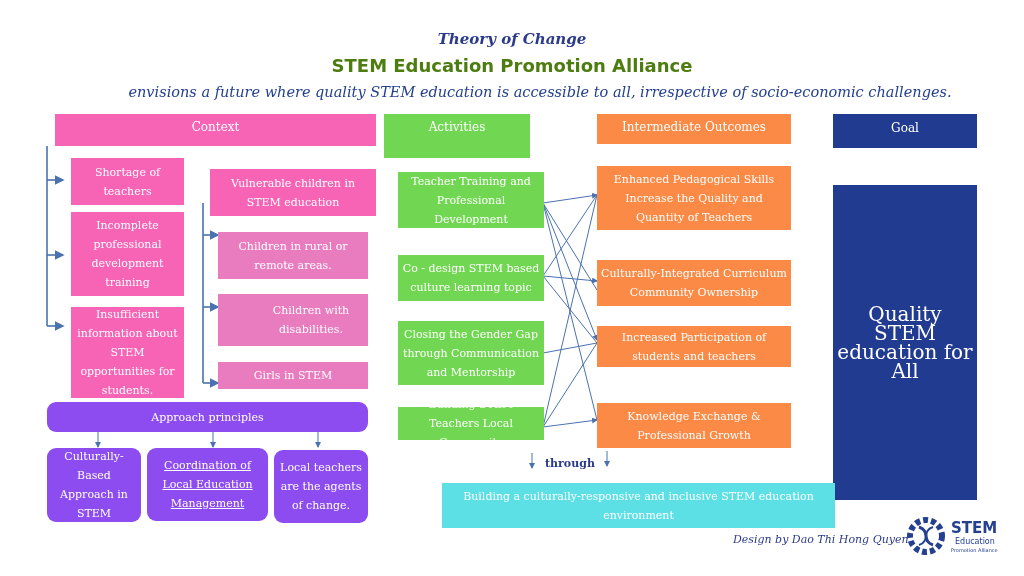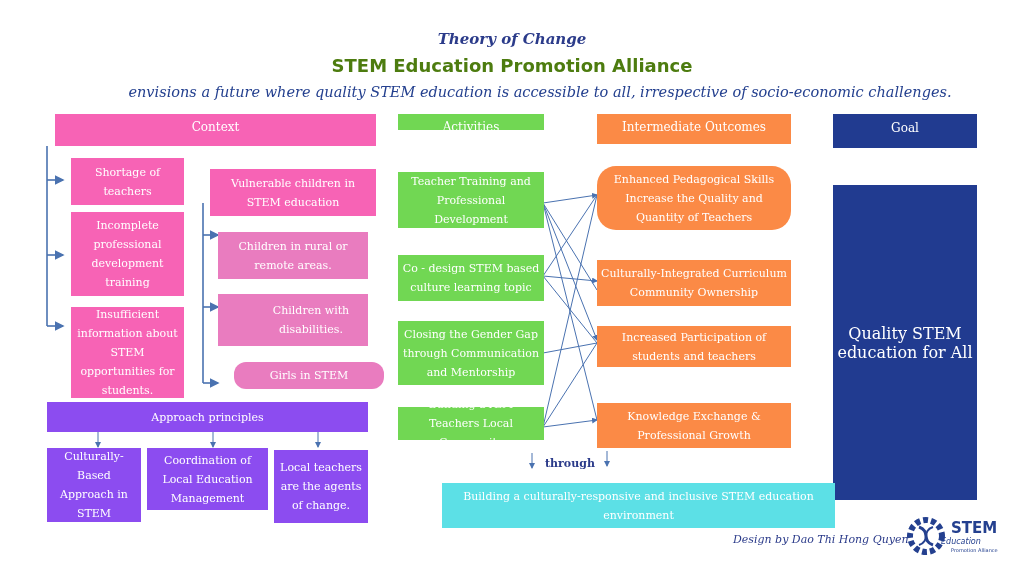--- a/index.html
+++ b/index.html
@@ -7,33 +7,33 @@
   body { position: relative; font-family: "DejaVu Serif", serif; }
   .abs { position: absolute; }
   .box {
     position: absolute; display: flex; align-items: center; justify-content: center;
     text-align: center; color: #ffffff; font-family: "DejaVu Serif", serif;
     font-size: 11px; line-height: 19px; padding: 2px 4px;
   }
   .hdr { font-size: 12px; align-items: flex-start; padding-top: 4px; }
   .pink { background: #f763b5; margin-left: 8px; }
   .pink2 { background: #e97cbf; }
-  .purple { background: #8c4cf0; }
+  .purple { background: #8c4cf0; border-radius: 9px; }
   .green { background: #71d753; }
   .orange { background: #fb8a46; }
   .navy { background: #213b90; }
   .cyan { background: #5ce0e6; margin-left: 44px; }
   #t1 { left: 0; width: 1024px; top: 30px; text-align: center; color: #2b3b8a; font-family: "DejaVu Serif", serif; font-style: italic; font-weight: bold; font-size: 15px; }
   #t2 { left: 0; width: 1024px; top: 55px; text-align: center; color: #4d7c0f; font-family: "DejaVu Sans", sans-serif; font-weight: bold; font-size: 18px; }
   #t3 { left: 0; width: 1080px; top: 84px; text-align: center; color: #24408f; font-family: "DejaVu Serif", serif; font-style: italic; font-size: 14.5px; }
   #outcome-label { left: 545px; top: 457px; color: #2b3b8a; font-size: 11px; font-weight: bold; }
   #credit { left: 733px; top: 533px; color: #2b3b8a; font-style: italic; font-size: 11px; }
   #logo { left: 905px; top: 515px; width: 110px; height: 44px; }
   #logo .txt1 { position: absolute; left: 46px; top: 4px; color: #24408f; font-family: "DejaVu Sans", sans-serif; font-weight: bold; font-size: 15px; }
-  #logo .txt2 { position: absolute; left: 36px; top: 22px; color: #24408f; font-family: "DejaVu Sans", sans-serif; font-size: 8px; font-style: italic; }
+  #logo .txt2 { position: absolute; left: 50px; top: 22px; color: #24408f; font-family: "DejaVu Sans", sans-serif; font-size: 8px; }
   #logo .txt3 { position: absolute; left: 46px; top: 32px; color: #24408f; font-family: "DejaVu Sans", sans-serif; font-size: 5px; }
   svg.lines { position: absolute; left: 0; top: 0; }
 </style>
 </head>
 <body>
 
 <div id="t1" class="abs">Theory of Change</div>
 <div id="t2" class="abs">STEM Education Promotion Alliance</div>
 <div id="t3" class="abs">envisions a future where quality STEM education is accessible to all, irrespective of socio-economic challenges.</div>
 
@@ -78,41 +78,41 @@
   </g>
 </svg>
 
 <div class="box pink hdr" style="left:47px;top:114px;width:321px;height:32px;">Context</div>
 <div class="box pink" style="left:63px;top:158px;width:113px;height:47px;">Shortage of teachers</div>
 <div class="box pink" style="left:63px;top:212px;width:113px;height:84px;">Incomplete professional development training</div>
 <div class="box pink" style="left:63px;top:307px;width:113px;height:91px;">Insufficient information about STEM opportunities for students.</div>
 <div class="box pink" style="left:202px;top:169px;width:166px;height:47px;">Vulnerable children in STEM education</div>
 <div class="box pink2" style="left:218px;top:232px;width:150px;height:47px;">Children in rural or remote areas.</div>
 <div class="box pink2" style="left:218px;top:294px;width:150px;height:52px;padding-left:40px;">Children with disabilities.</div>
-<div class="box pink2" style="left:234px;top:362px;width:150px;height:27px;border-radius:12px;">Girls in STEM</div>
+<div class="box pink2" style="left:218px;top:362px;width:150px;height:27px;">Girls in STEM</div>
 
 <div class="box purple" style="left:47px;top:402px;width:321px;height:30px;">Approach principles</div>
 <div class="box purple" style="left:47px;top:448px;width:94px;height:74px;">Culturally-Based Approach in STEM</div>
-<div class="box purple" style="left:147px;top:448px;width:121px;height:62px;">Coordination of Local Education Management</div>
+<div class="box purple" style="left:147px;top:448px;width:121px;height:73px;text-decoration:underline;">Coordination of Local Education Management</div>
 <div class="box purple" style="left:274px;top:450px;width:94px;height:73px;">Local teachers are the agents of change.</div>
 
-<div class="box green hdr" style="left:398px;top:114px;width:146px;height:16px;text-align:center;">Activities</div>
+<div class="box green hdr" style="left:384px;top:114px;width:146px;height:44px;text-align:center;">Activities</div>
 <div class="box green" style="left:398px;top:172px;width:146px;height:56px;">Teacher Training and Professional Development</div>
 <div class="box green" style="left:398px;top:255px;width:146px;height:46px;">Co - design STEM based culture learning topic</div>
 <div class="box green" style="left:398px;top:321px;width:146px;height:64px;">Closing the Gender Gap through Communication and Mentorship</div>
 <div class="box green" style="left:398px;top:407px;width:146px;height:33px;">Building STEM Teachers Local Community</div>
 
 <div class="box orange hdr" style="left:597px;top:114px;width:194px;height:30px;">Intermediate Outcomes</div>
-<div class="box orange" style="left:597px;top:166px;width:194px;height:64px;border-radius:19px;">Enhanced Pedagogical Skills Increase the Quality and Quantity of Teachers</div>
+<div class="box orange" style="left:597px;top:166px;width:194px;height:64px;">Enhanced Pedagogical Skills Increase the Quality and Quantity of Teachers</div>
 <div class="box orange" style="left:597px;top:260px;width:194px;height:46px;">Culturally-Integrated Curriculum Community Ownership</div>
 <div class="box orange" style="left:597px;top:326px;width:194px;height:41px;">Increased Participation of students and teachers</div>
 <div class="box orange" style="left:597px;top:403px;width:194px;height:45px;">Knowledge Exchange &amp; Professional Growth</div>
 
 <div class="box navy hdr" style="left:833px;top:114px;width:144px;height:34px;padding-top:5px;">Goal</div>
-<div class="box navy" style="left:833px;top:185px;width:144px;height:315px;font-size:16px;line-height:19px;">Quality STEM education for All</div>
+<div class="box navy" style="left:833px;top:185px;width:144px;height:315px;font-size:20px;line-height:19px;">Quality STEM education for All</div>
 
 <div id="outcome-label" class="abs">through</div>
 <div class="box cyan" style="left:398px;top:483px;width:393px;height:45px;">Building a culturally-responsive and inclusive STEM education environment</div>
 
 <div id="credit" class="abs">Design by Dao Thi Hong Quyen</div>
 <div id="logo" class="abs">
   <svg width="42" height="42" viewBox="0 0 42 42">
     <circle cx="21" cy="21" r="16" fill="none" stroke="#24408f" stroke-width="6" stroke-dasharray="5 3"></circle>
     <circle cx="21" cy="21" r="11" fill="#ffffff"></circle>
     <path d="M14 12 C26 16, 16 26, 28 30" stroke="#24408f" stroke-width="3" fill="none"></path>

